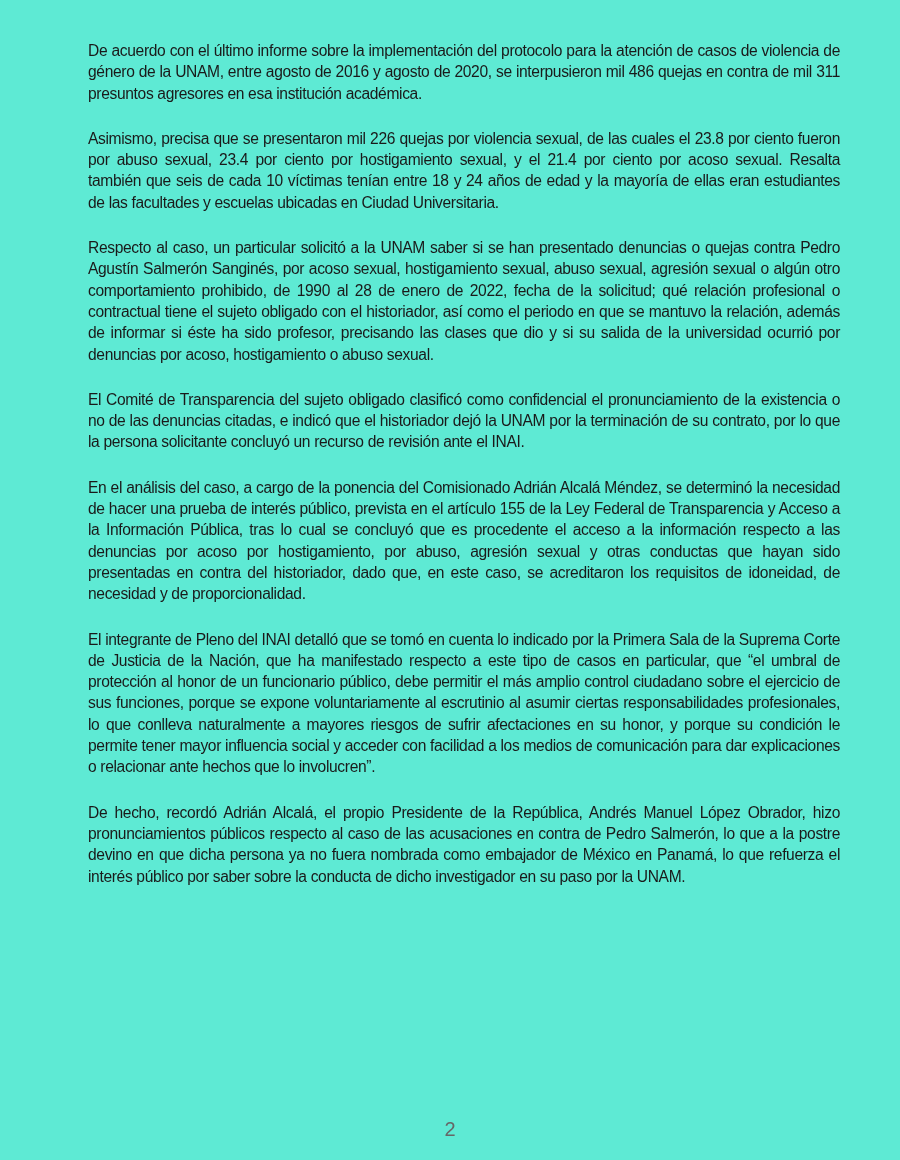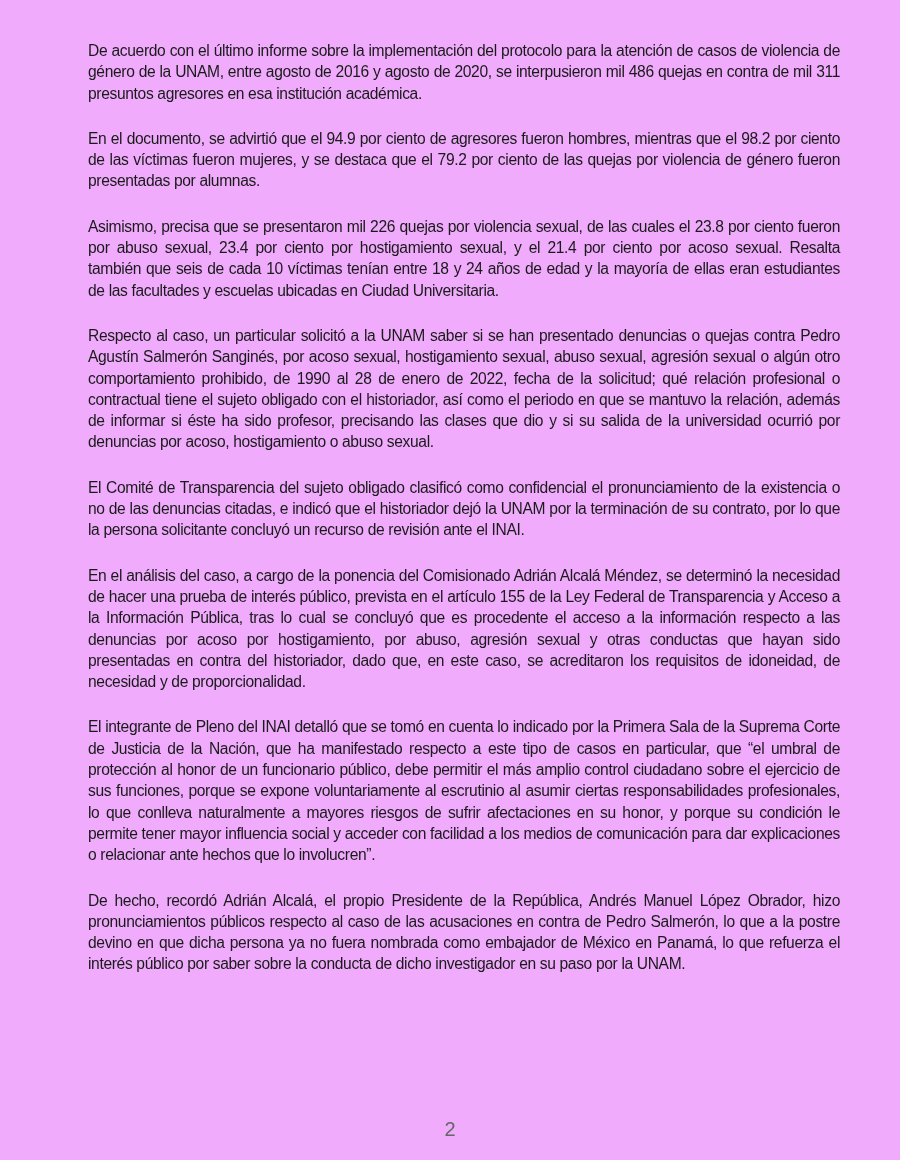--- a/index.html
+++ b/index.html
@@ -13,21 +13,21 @@
       position: relative;
       overflow: hidden;
       font-family: "Liberation Sans Narrow", "Liberation Sans", sans-serif;
       color: #1a1a1a;
     }
     .page {
       position: absolute;
       left: 0; top: 0;
       width: 900px;
       height: 1160px;
-      background: #f0abfc;
+      background: #5eead4;
     }
     .body-text {
       position: absolute;
       left: 88px;
       width: 752px;
       top: 40px;
     }
     .para {
       margin: 0 0 24px 0;
       font-size: 15.6px;
@@ -47,21 +47,20 @@
       color: #666666;
       letter-spacing: 0;
     }
   </style>
 </head>
 <body>
 
 <div class="page">
   <div class="body-text">
     <p class="para">De acuerdo con el último informe sobre la implementación del protocolo para la atención de casos de violencia de género de la UNAM, entre agosto de 2016 y agosto de 2020, se interpusieron mil 486 quejas en contra de mil 311 presuntos agresores en esa institución académica.</p>
-    <p class="para">En el documento, se advirtió que el 94.9 por ciento de agresores fueron hombres, mientras que el 98.2 por ciento de las víctimas fueron mujeres, y se destaca que el 79.2 por ciento de las quejas por violencia de género fueron presentadas por alumnas.</p>
     <p class="para">Asimismo, precisa que se presentaron mil 226 quejas por violencia sexual, de las cuales el 23.8 por ciento fueron por abuso sexual, 23.4 por ciento por hostigamiento sexual, y el 21.4 por ciento por acoso sexual. Resalta también que seis de cada 10 víctimas tenían entre 18 y 24 años de edad y la mayoría de ellas eran estudiantes de las facultades y escuelas ubicadas en Ciudad Universitaria.</p>
     <p class="para">Respecto al caso, un particular solicitó a la UNAM saber si se han presentado denuncias o quejas contra Pedro Agustín Salmerón Sanginés, por acoso sexual, hostigamiento sexual, abuso sexual, agresión sexual o algún otro comportamiento prohibido, de 1990 al 28 de enero de 2022, fecha de la solicitud; qué relación profesional o contractual tiene el sujeto obligado con el historiador, así como el periodo en que se mantuvo la relación, además de informar si éste ha sido profesor, precisando las clases que dio y si su salida de la universidad ocurrió por denuncias por acoso, hostigamiento o abuso sexual.</p>
     <p class="para">El Comité de Transparencia del sujeto obligado clasificó como confidencial el pronunciamiento de la existencia o no de las denuncias citadas, e indicó que el historiador dejó la UNAM por la terminación de su contrato, por lo que la persona solicitante concluyó un recurso de revisión ante el INAI.</p>
     <p class="para">En el análisis del caso, a cargo de la ponencia del Comisionado Adrián Alcalá Méndez, se determinó la necesidad de hacer una prueba de interés público, prevista en el artículo 155 de la Ley Federal de Transparencia y Acceso a la Información Pública, tras lo cual se concluyó que es procedente el acceso a la información respecto a las denuncias por acoso por hostigamiento, por abuso, agresión sexual y otras conductas que hayan sido presentadas en contra del historiador, dado que, en este caso, se acreditaron los requisitos de idoneidad, de necesidad y de proporcionalidad.</p>
     <p class="para">El integrante de Pleno del INAI detalló que se tomó en cuenta lo indicado por la Primera Sala de la Suprema Corte de Justicia de la Nación, que ha manifestado respecto a este tipo de casos en particular, que “el umbral de protección al honor de un funcionario público, debe permitir el más amplio control ciudadano sobre el ejercicio de sus funciones, porque se expone voluntariamente al escrutinio al asumir ciertas responsabilidades profesionales, lo que conlleva naturalmente a mayores riesgos de sufrir afectaciones en su honor, y porque su condición le permite tener mayor influencia social y acceder con facilidad a los medios de comunicación para dar explicaciones o relacionar ante hechos que lo involucren”.</p>
     <p class="para">De hecho, recordó Adrián Alcalá, el propio Presidente de la República, Andrés Manuel López Obrador, hizo pronunciamientos públicos respecto al caso de las acusaciones en contra de Pedro Salmerón, lo que a la postre devino en que dicha persona ya no fuera nombrada como embajador de México en Panamá, lo que refuerza el interés público por saber sobre la conducta de dicho investigador en su paso por la UNAM.</p>
   </div>
   <div class="page-number">2</div>
 </div>
 

